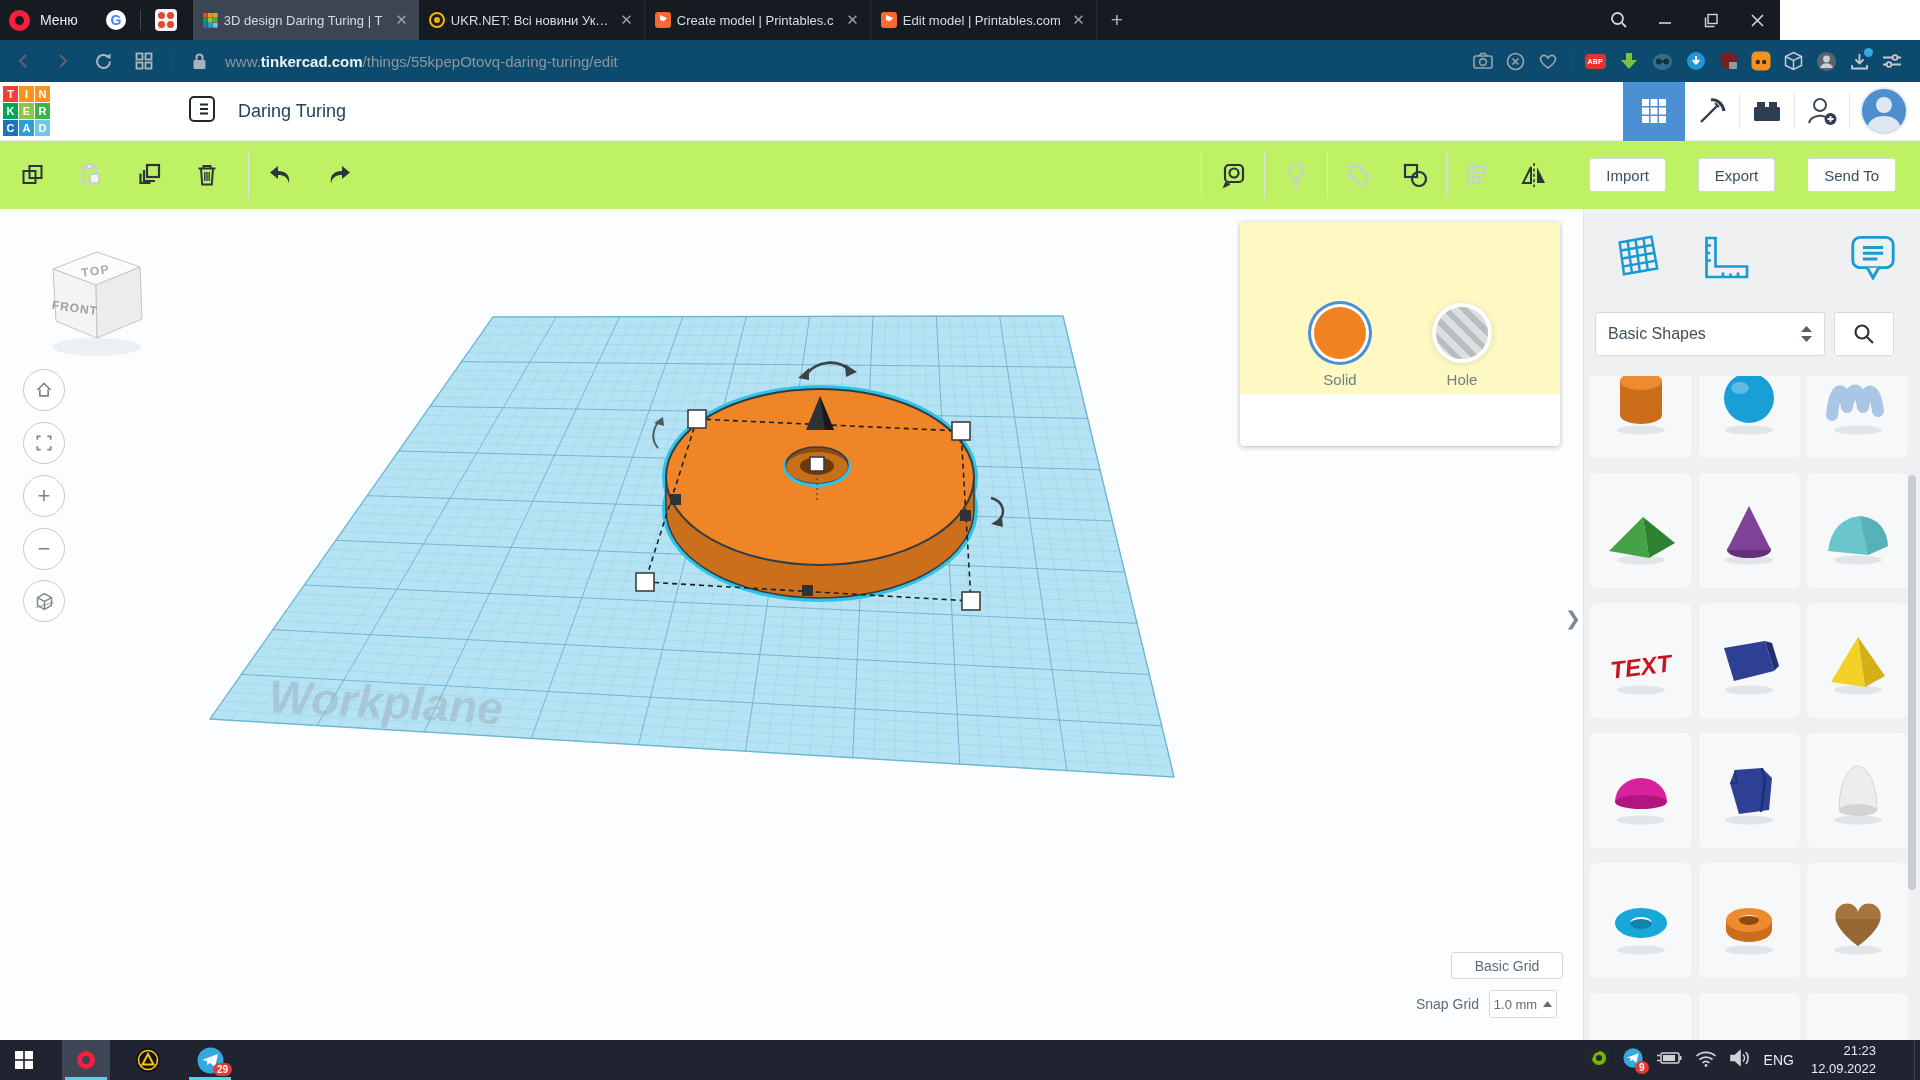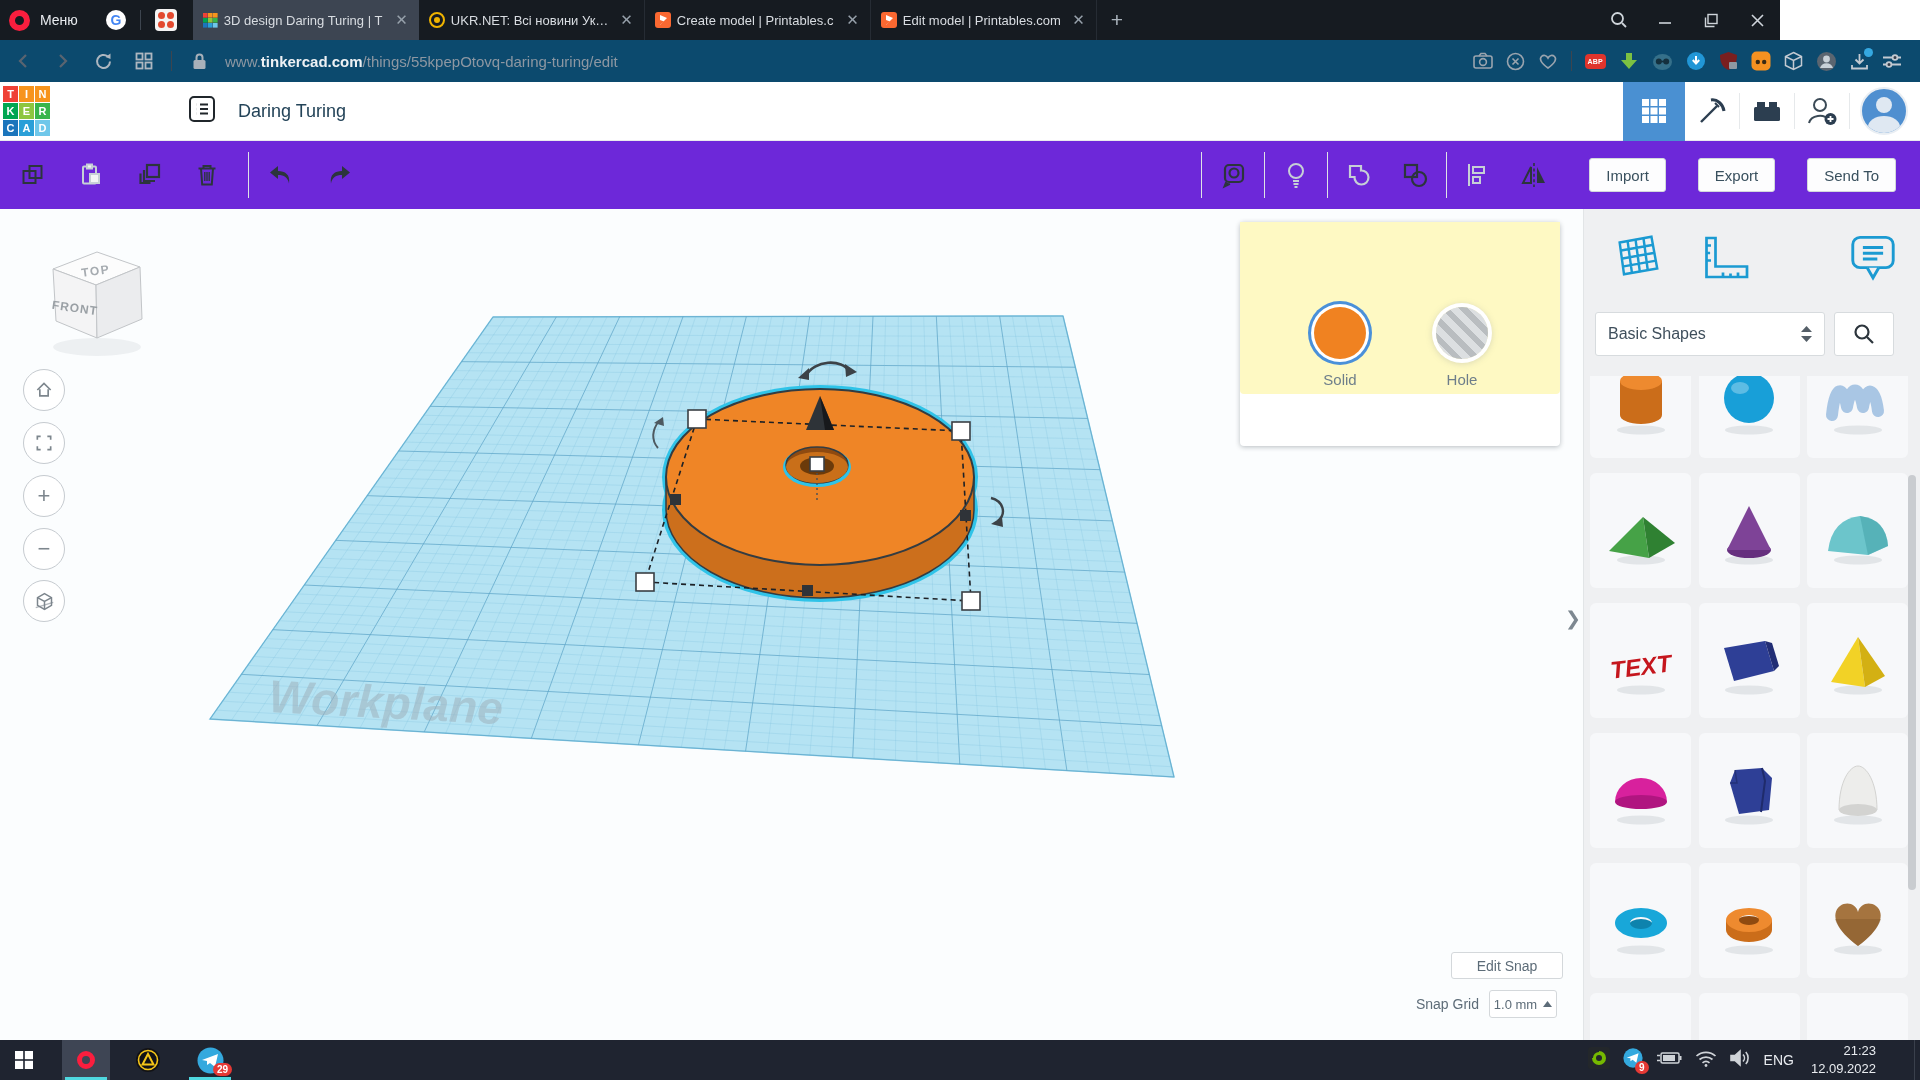--- a/index.html
+++ b/index.html
@@ -52,21 +52,21 @@
   .hd-spacer{flex:1;}
   .hd-btn{width:54px;height:59px;display:flex;align-items:center;justify-content:center;color:#2c3e50;}
   .hd-grid{width:62px;background:#4a90d2;color:#fff;}
   .hd-sep{width:1px;height:36px;background:#e6e9eb;}
   .avatar{width:48px;height:48px;border-radius:50%;background:#4f8fd0;margin:0 12px 0 10px;
     position:relative;overflow:hidden;border:2px solid #e9eef3;}
   .avatar .head{position:absolute;top:8px;left:14px;width:16px;height:16px;border-radius:50%;background:#dfe8f2;}
   .avatar .body{position:absolute;top:27px;left:6px;width:32px;height:22px;border-radius:50%;background:#dfe8f2;}
 
   
-  .apptoolbar{position:absolute;top:141px;left:0;width:1920px;height:68px;background:#6d28d9;
+  .apptoolbar{position:absolute;top:141px;left:0;width:1920px;height:68px;background:#bef264;
     display:flex;align-items:center;}
   .tb-ic{width:46px;height:46px;display:flex;align-items:center;justify-content:center;}
   .tb-sep{width:1px;height:46px;background:#dfe3e6;margin:0 8px;}
   .ic-dark{color:#2c353c;} .ic-dis{color:#c6cfd6;}
   .tb-btn{height:34px;padding:0 16px;border:1px solid #d3d8db;border-radius:3px;background:#fdfdfe;
     font-size:15px;color:#39505e;display:flex;align-items:center;margin-left:32px;}
   .tb-btn:last-child{margin-right:24px;}
 
   
   .main{position:absolute;top:209px;left:0;width:1920px;height:831px;}
@@ -653,21 +653,21 @@
       <div class="navbtn" style="top:371px;">
         <svg width="21" height="21" viewBox="0 0 24 24" fill="none" stroke="currentColor" stroke-width="1.7">
             <path d="M12 3 L20 7.5 V16.5 L12 21 L4 16.5 V7.5 Z"></path>
             <path d="M4 7.5 L12 12 L20 7.5 M12 12 V21"></path>
             <path d="M2 19 L22 13" opacity="0.6"></path>
           </svg>
       </div>
 
       <div class="collapse-chevron">❯</div>
 
-      <div class="edit-grid-btn">Edit Snap</div>
+      <div class="edit-grid-btn">Basic Grid</div>
       <div class="snap-row">
         <span class="snap-label">Snap Grid</span>
         <div class="snap-box">
           <span>1.0 mm</span>
           <svg width="9" height="6" viewBox="0 0 9 6">
               <polygon points="4.5,0 9,6 0,6" fill="#5d6c78"></polygon>
             </svg>
         </div>
       </div>
     </div>

